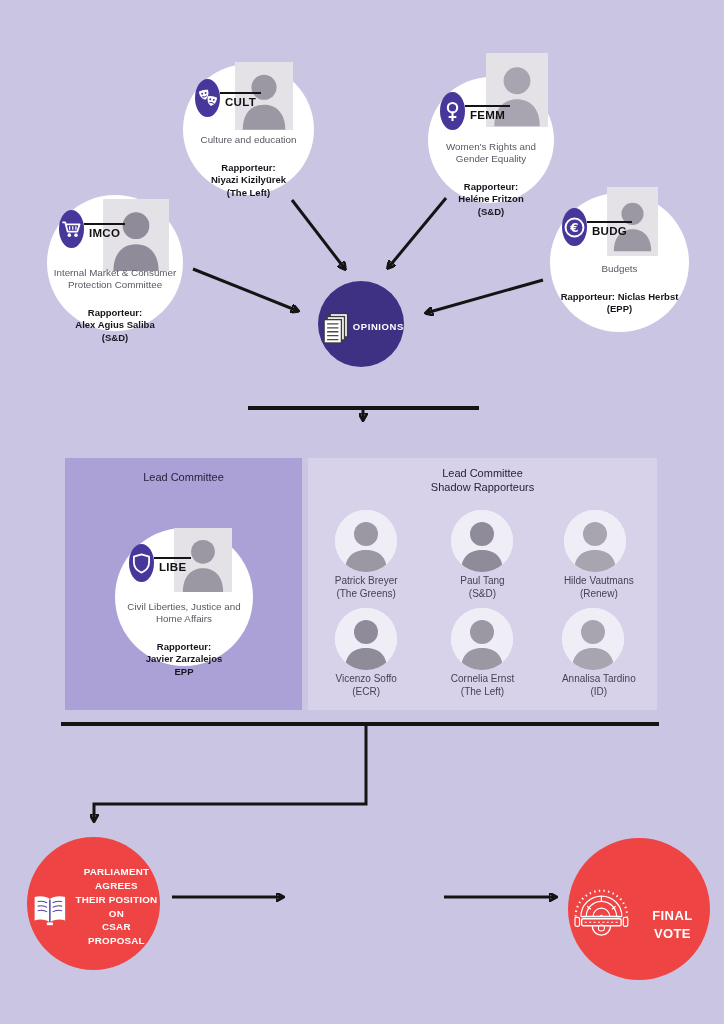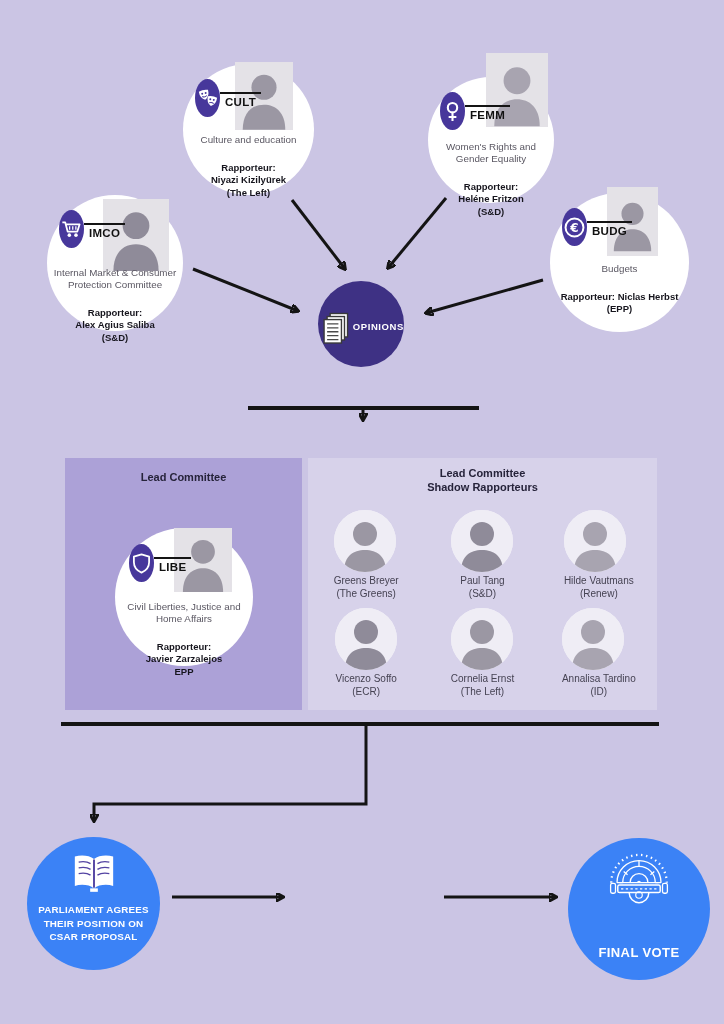--- a/index.html
+++ b/index.html
@@ -23,31 +23,31 @@
   .card-rap{font-size:9.5px;font-weight:bold;color:#16151d;line-height:1.32;margin-top:16px;}
 
   
   .opinions{position:absolute;left:318px;top:281px;width:86px;height:86px;border-radius:50%;
             background:#3e3184;z-index:2;display:flex;flex-direction:row;align-items:center;}
   .op-label{color:#fff;font-weight:bold;font-size:9.5px;letter-spacing:.6px;margin-top:4px;}
 
   
   .lead-box{position:absolute;left:65px;top:458px;width:237px;height:252px;background:#aca1d7;z-index:2;}
   .shadow-box{position:absolute;left:308px;top:458px;width:349px;height:252px;background:#d7d2ea;z-index:2;}
-  .box-header{position:absolute;left:0;right:0;top:12px;text-align:center;font-weight:bold;
+  .box-header{position:absolute;left:0;right:0;top:12px;text-align:center;font-weight:normal;
               font-size:11px;color:#26233a;line-height:1.3;white-space:pre-line;}
   .shadow-box .box-header{top:8px;}
   .member-grid{position:absolute;left:0;right:0;top:52px;display:grid;
                grid-template-columns:repeat(3,1fr);row-gap:8px;justify-items:center;text-align:center;}
   .member-photo{width:62px;height:62px;border-radius:50%;background:#f2f0f8;overflow:hidden;margin-bottom:3px;}
   .member-name,.member-group{font-size:10px;color:#454252;line-height:1.25;}
 
   
-  .step{position:absolute;border-radius:50%;background:#3b82f6;z-index:2;display:flex;
-        flex-direction:column;align-items:center;text-align:center;}
+  .step{position:absolute;border-radius:50%;background:#ef4444;z-index:2;display:flex;
+        flex-direction:row;align-items:center;text-align:center;}
   .step-label{color:#fff;font-weight:bold;font-size:9.8px;line-height:1.4;letter-spacing:.2px;
               white-space:pre-line;}
   .step-label.big{font-size:13px;letter-spacing:.4px;}
 </style>
 </head>
 <body>
 
 <div class="page">
 
   <svg class="connectors" width="724" height="1024" viewBox="0 0 724 1024">
@@ -237,21 +237,21 @@
     <div class="member-grid">
 
       <div class="member">
         <div class="member-photo">
           <svg viewBox="0 0 62 62" width="100%" height="100%">
               <rect width="62" height="62" fill="#efedf5"></rect>
               <circle cx="31" cy="24" r="12" fill="#9b97a3"></circle>
               <path d="M10 62 C10 46 19 40 31 40 C43 40 52 46 52 62 Z" fill="#9b97a3"></path>
             </svg>
         </div>
-        <div class="member-name">Greens Breyer</div>
+        <div class="member-name">Patrick Breyer</div>
         <div class="member-group">(The Greens)</div>
       </div>
 
       <div class="member">
         <div class="member-photo">
           <svg viewBox="0 0 62 62" width="100%" height="100%">
               <rect width="62" height="62" fill="#efedf5"></rect>
               <circle cx="31" cy="24" r="12" fill="#8f8b99"></circle>
               <path d="M10 62 C10 46 19 40 31 40 C43 40 52 46 52 62 Z" fill="#8f8b99"></path>
             </svg>

